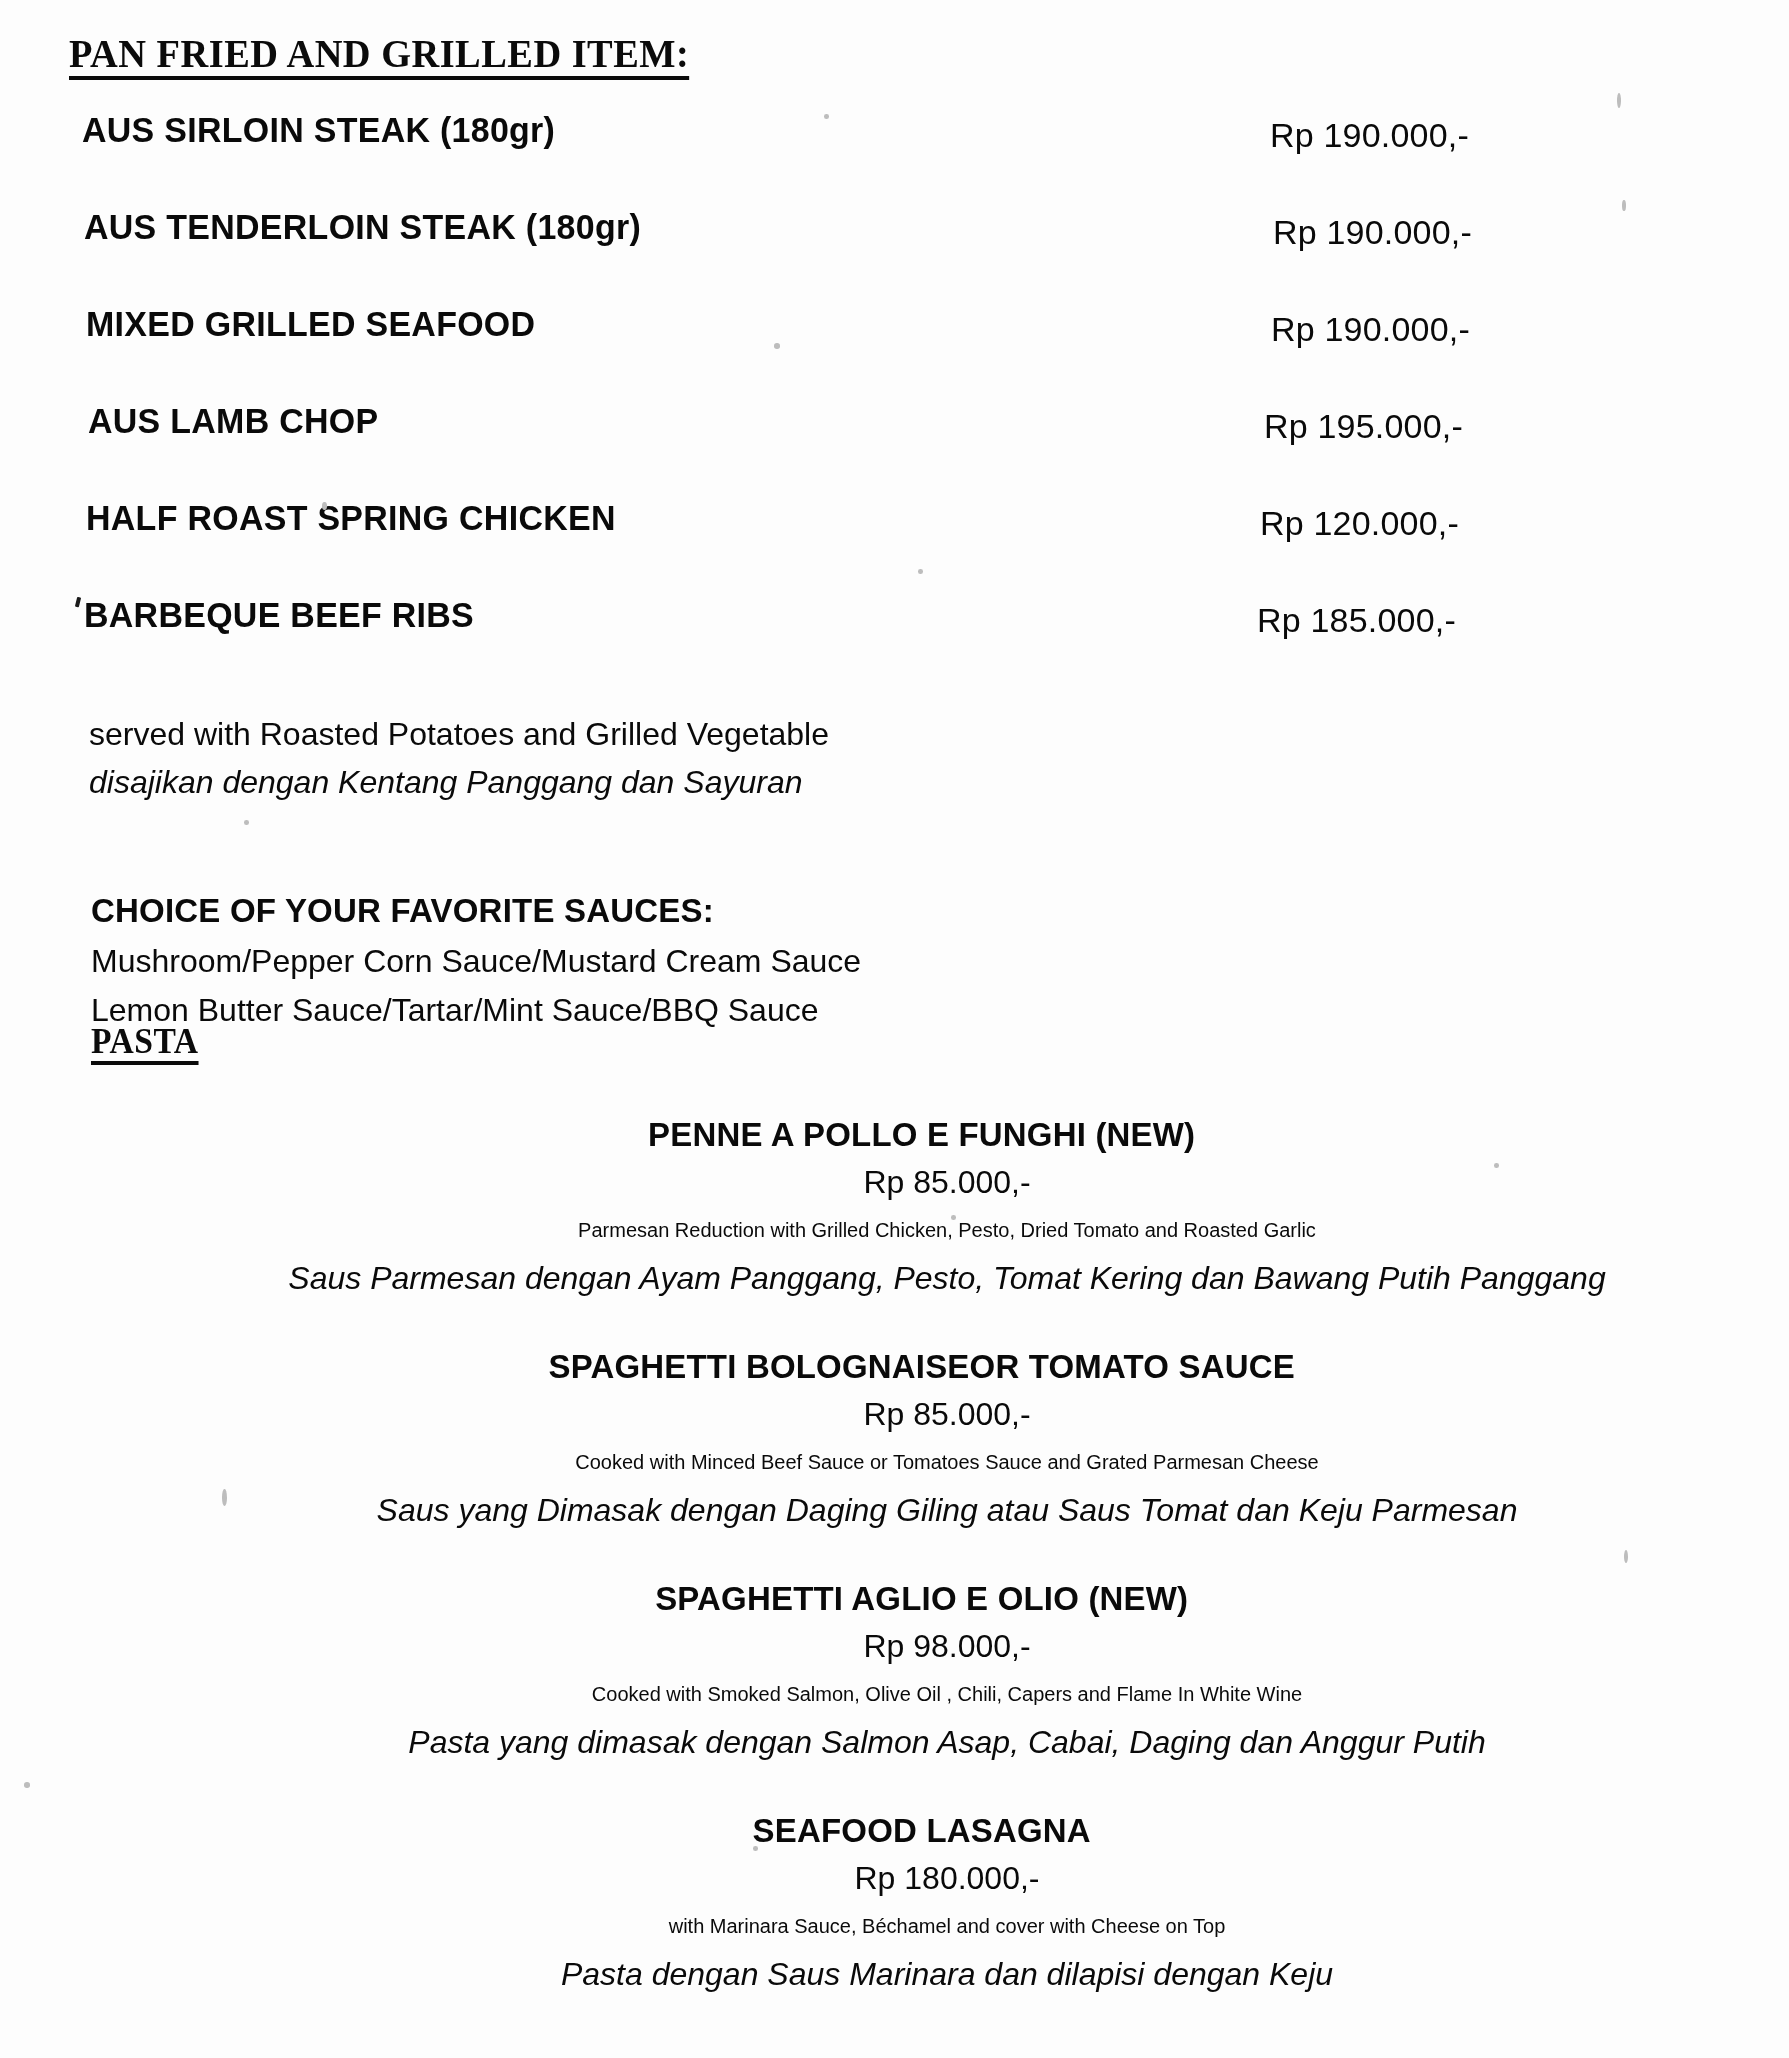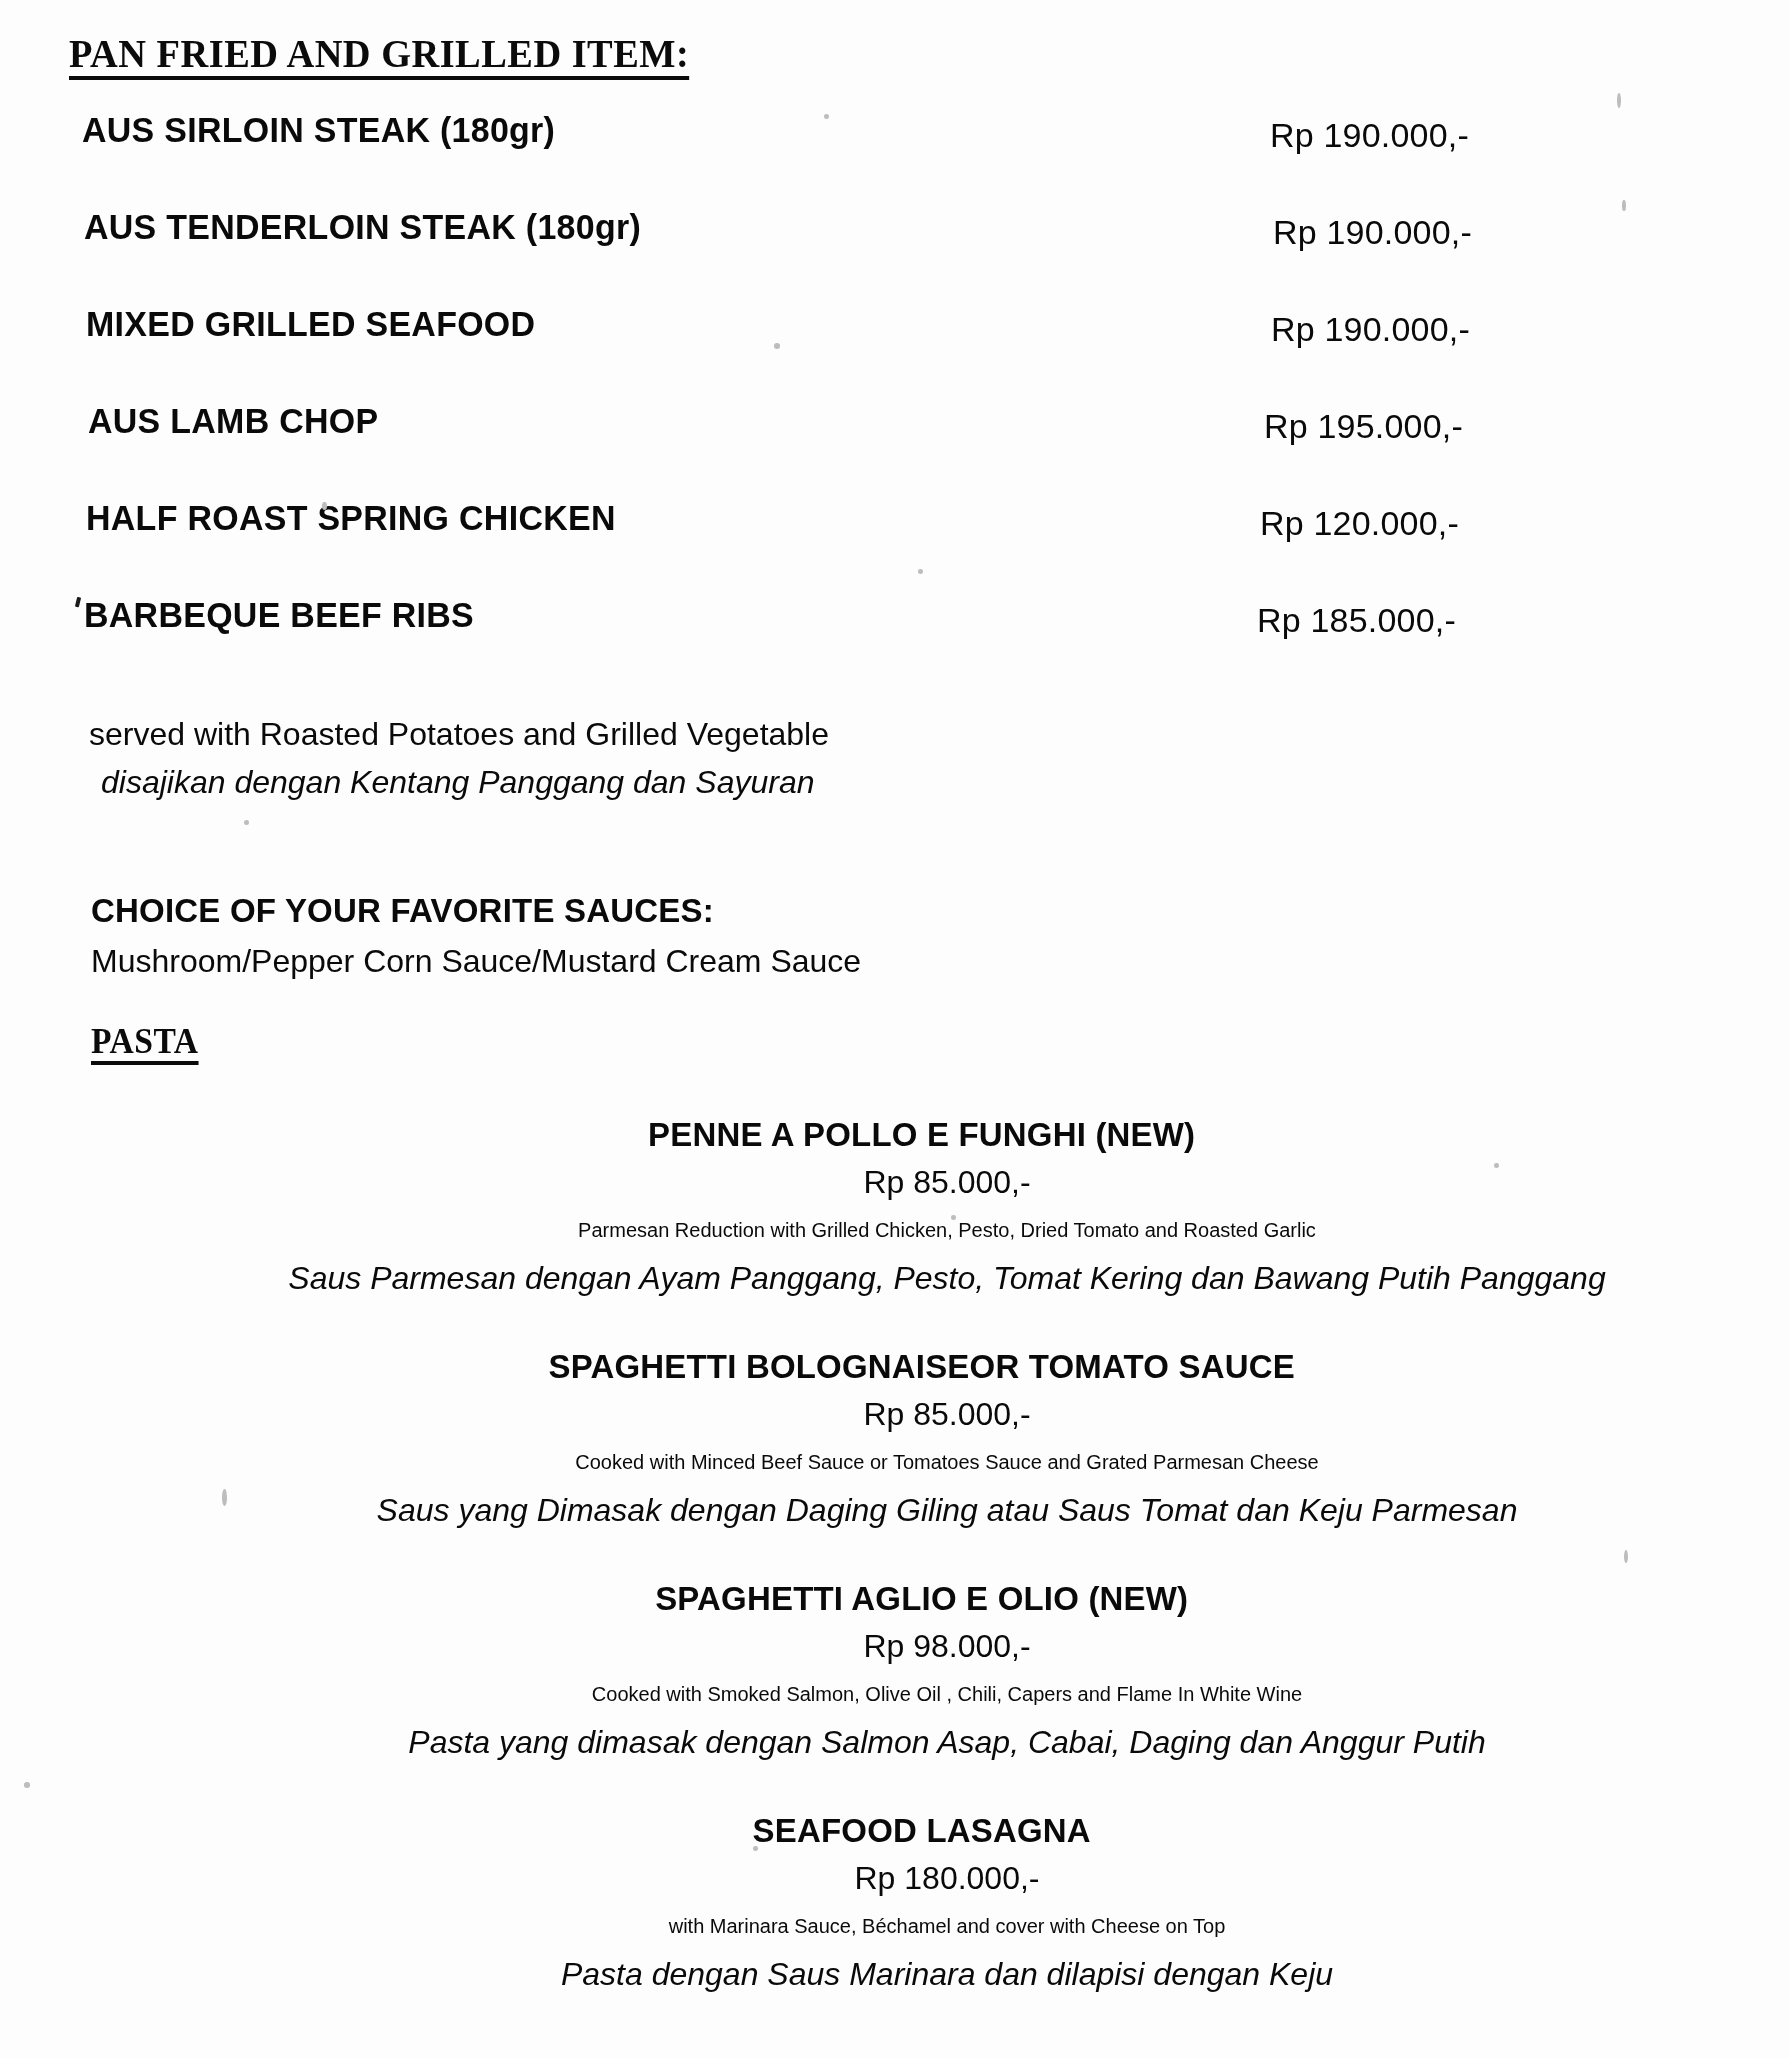--- a/index.html
+++ b/index.html
@@ -125,21 +125,21 @@
 
   
   #served-block {
     position: absolute;
     left: 89px;
     top: 710px;
     font-size: 32px;
     line-height: 48px;
   }
   #served-block .en { font-weight: 400; }
-  #served-block .id { font-style: italic; font-weight: 400; margin-left: 12px; }
+  #served-block .id { font-style: italic; font-weight: 400; }
 
   
   #sauces-block {
     position: absolute;
     left: 91px;
     top: 886px;
     font-size: 32px;
     line-height: 49px;
   }
   #sauces-block .sauces-title {
@@ -249,20 +249,21 @@
     </div>
 
     <div id="served-block">
       <div class="en">served with Roasted Potatoes and Grilled Vegetable</div>
       <div class="id">disajikan dengan Kentang Panggang dan Sayuran</div>
     </div>
 
     <div id="sauces-block">
       <span class="sauces-title">CHOICE OF YOUR FAVORITE SAUCES:</span>
       <span class="sauce-line">Mushroom/Pepper Corn Sauce/Mustard Cream Sauce</span>
+      <span class="sauce-line">Lemon Butter Sauce/Tartar/Mint Sauce/BBQ Sauce</span>
     </div>
 
     <div class="section-head" id="pasta-heading">PASTA</div>
 
     <div class="pasta-list">
 
       <div class="pasta-item">
         <div class="pasta-name">PENNE A POLLO E FUNGHI  (NEW)</div>
         <div class="pasta-price">Rp 85.000,-</div>
         <div class="pasta-desc-en">Parmesan Reduction with Grilled Chicken, Pesto, Dried Tomato and Roasted Garlic</div>

